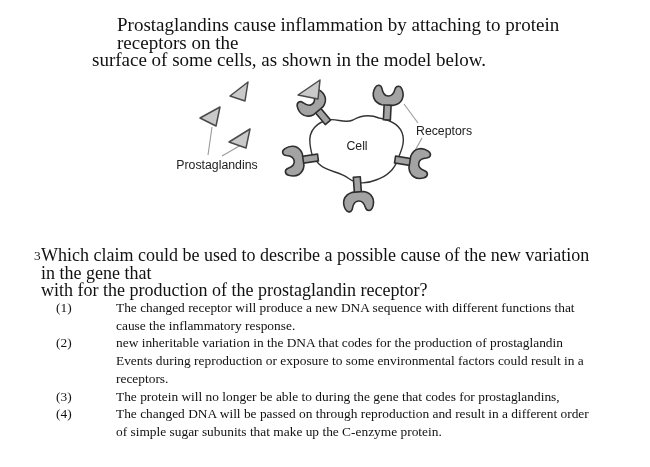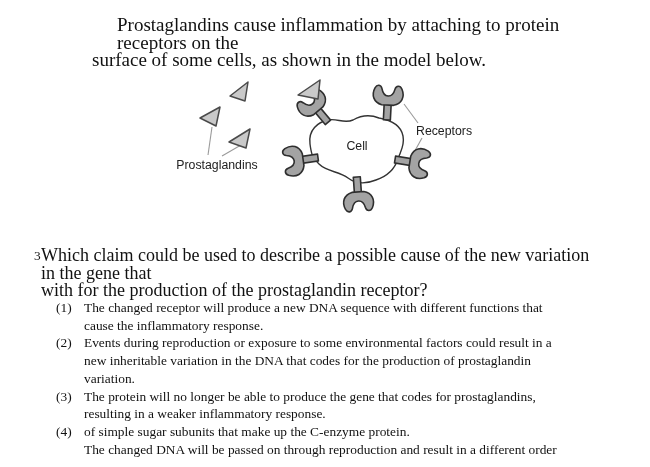--- a/index.html
+++ b/index.html
@@ -63,21 +63,21 @@
   
   .options {
     left: 56px;
     top: 299px;
     width: 578px;
     font-size: 13.4px;
     line-height: 17.7px;
   }
   .option { display: flex; }
   .opt-num { flex: 0 0 28px; width: 28px; }
-  .opt-lines { flex: 1; }
+  .opt-lines { flex: 1; margin-left: 32px; }
 </style>
 </head>
 <body>
 
 <div class="abs intro">
   <div class="first-line">Prostaglandins cause inflammation by attaching to protein receptors on the</div>
   <div>surface of some cells, as shown in the model below.</div>
 </div>
 
 <svg class="abs diagram" viewBox="0 0 330 180" xmlns="http://www.w3.org/2000/svg">
@@ -139,32 +139,31 @@
   <div class="option">
     <div class="opt-num">(1)</div>
     <div class="opt-lines">
       <div>The changed receptor will produce a new DNA sequence with different functions that</div>
       <div>cause the inflammatory response.</div>
     </div>
   </div>
   <div class="option">
     <div class="opt-num">(2)</div>
     <div class="opt-lines">
+      <div>new inheritable variation in the DNA that codes for the production of prostaglandin</div>
       <div>Events during reproduction or exposure to some environmental factors could result in a</div>
-      <div>new inheritable variation in the DNA that codes for the production of prostaglandin</div>
-      <div>variation.</div>
+      <div>receptors.</div>
     </div>
   </div>
   <div class="option">
     <div class="opt-num">(3)</div>
     <div class="opt-lines">
-      <div>The protein will no longer be able to produce the gene that codes for prostaglandins,</div>
-      <div>resulting in a weaker inflammatory response.</div>
+      <div>The protein will no longer be able to during the gene that codes for prostaglandins,</div>
     </div>
   </div>
   <div class="option">
     <div class="opt-num">(4)</div>
     <div class="opt-lines">
+      <div>The changed DNA will be passed on through reproduction and result in a different order</div>
       <div>of simple sugar subunits that make up the C-enzyme protein.</div>
-      <div>The changed DNA will be passed on through reproduction and result in a different order</div>
     </div>
   </div>
 </div>
 
 </body></html>

